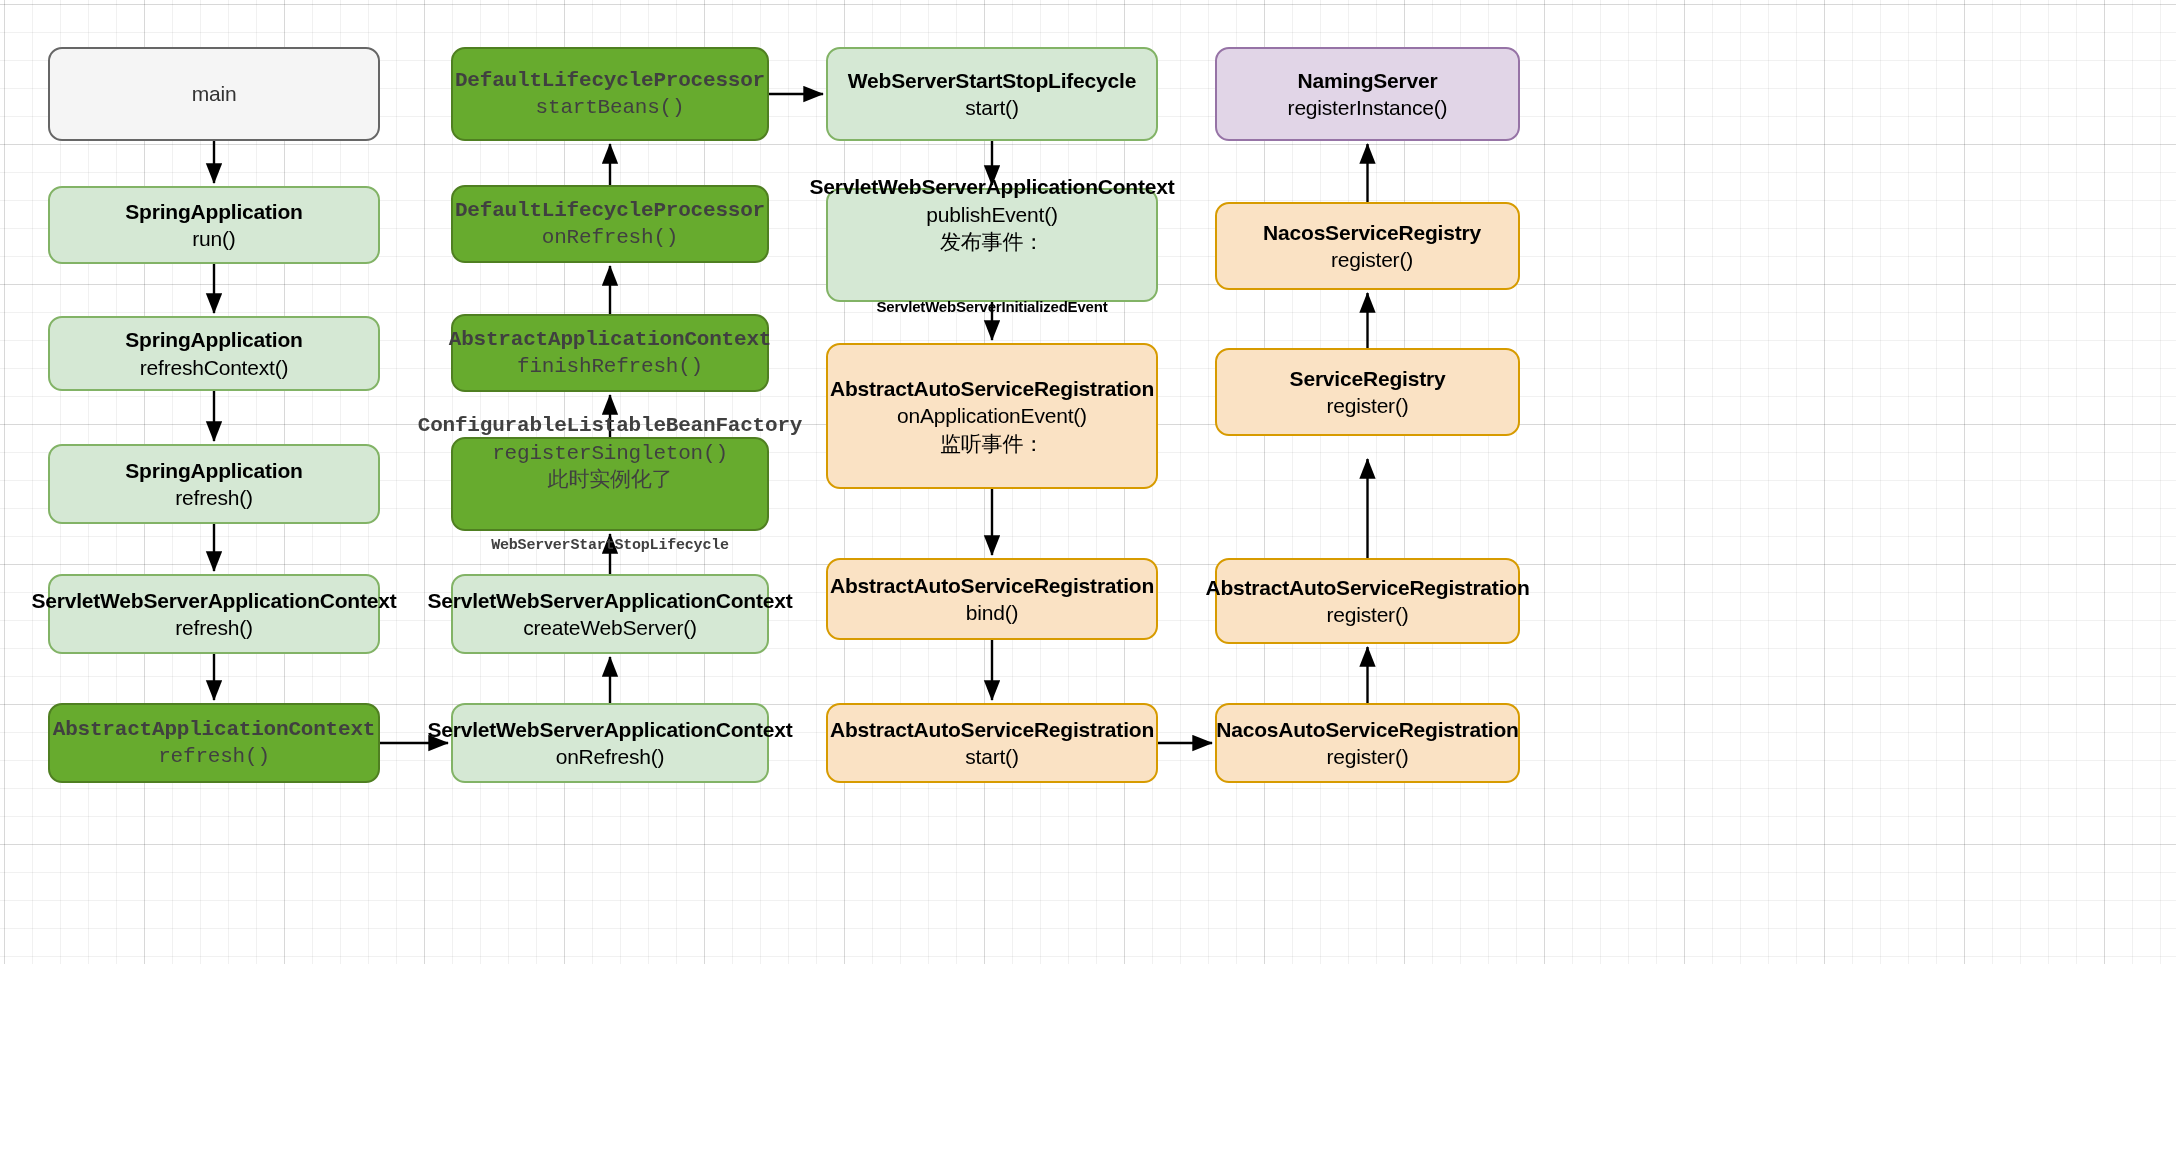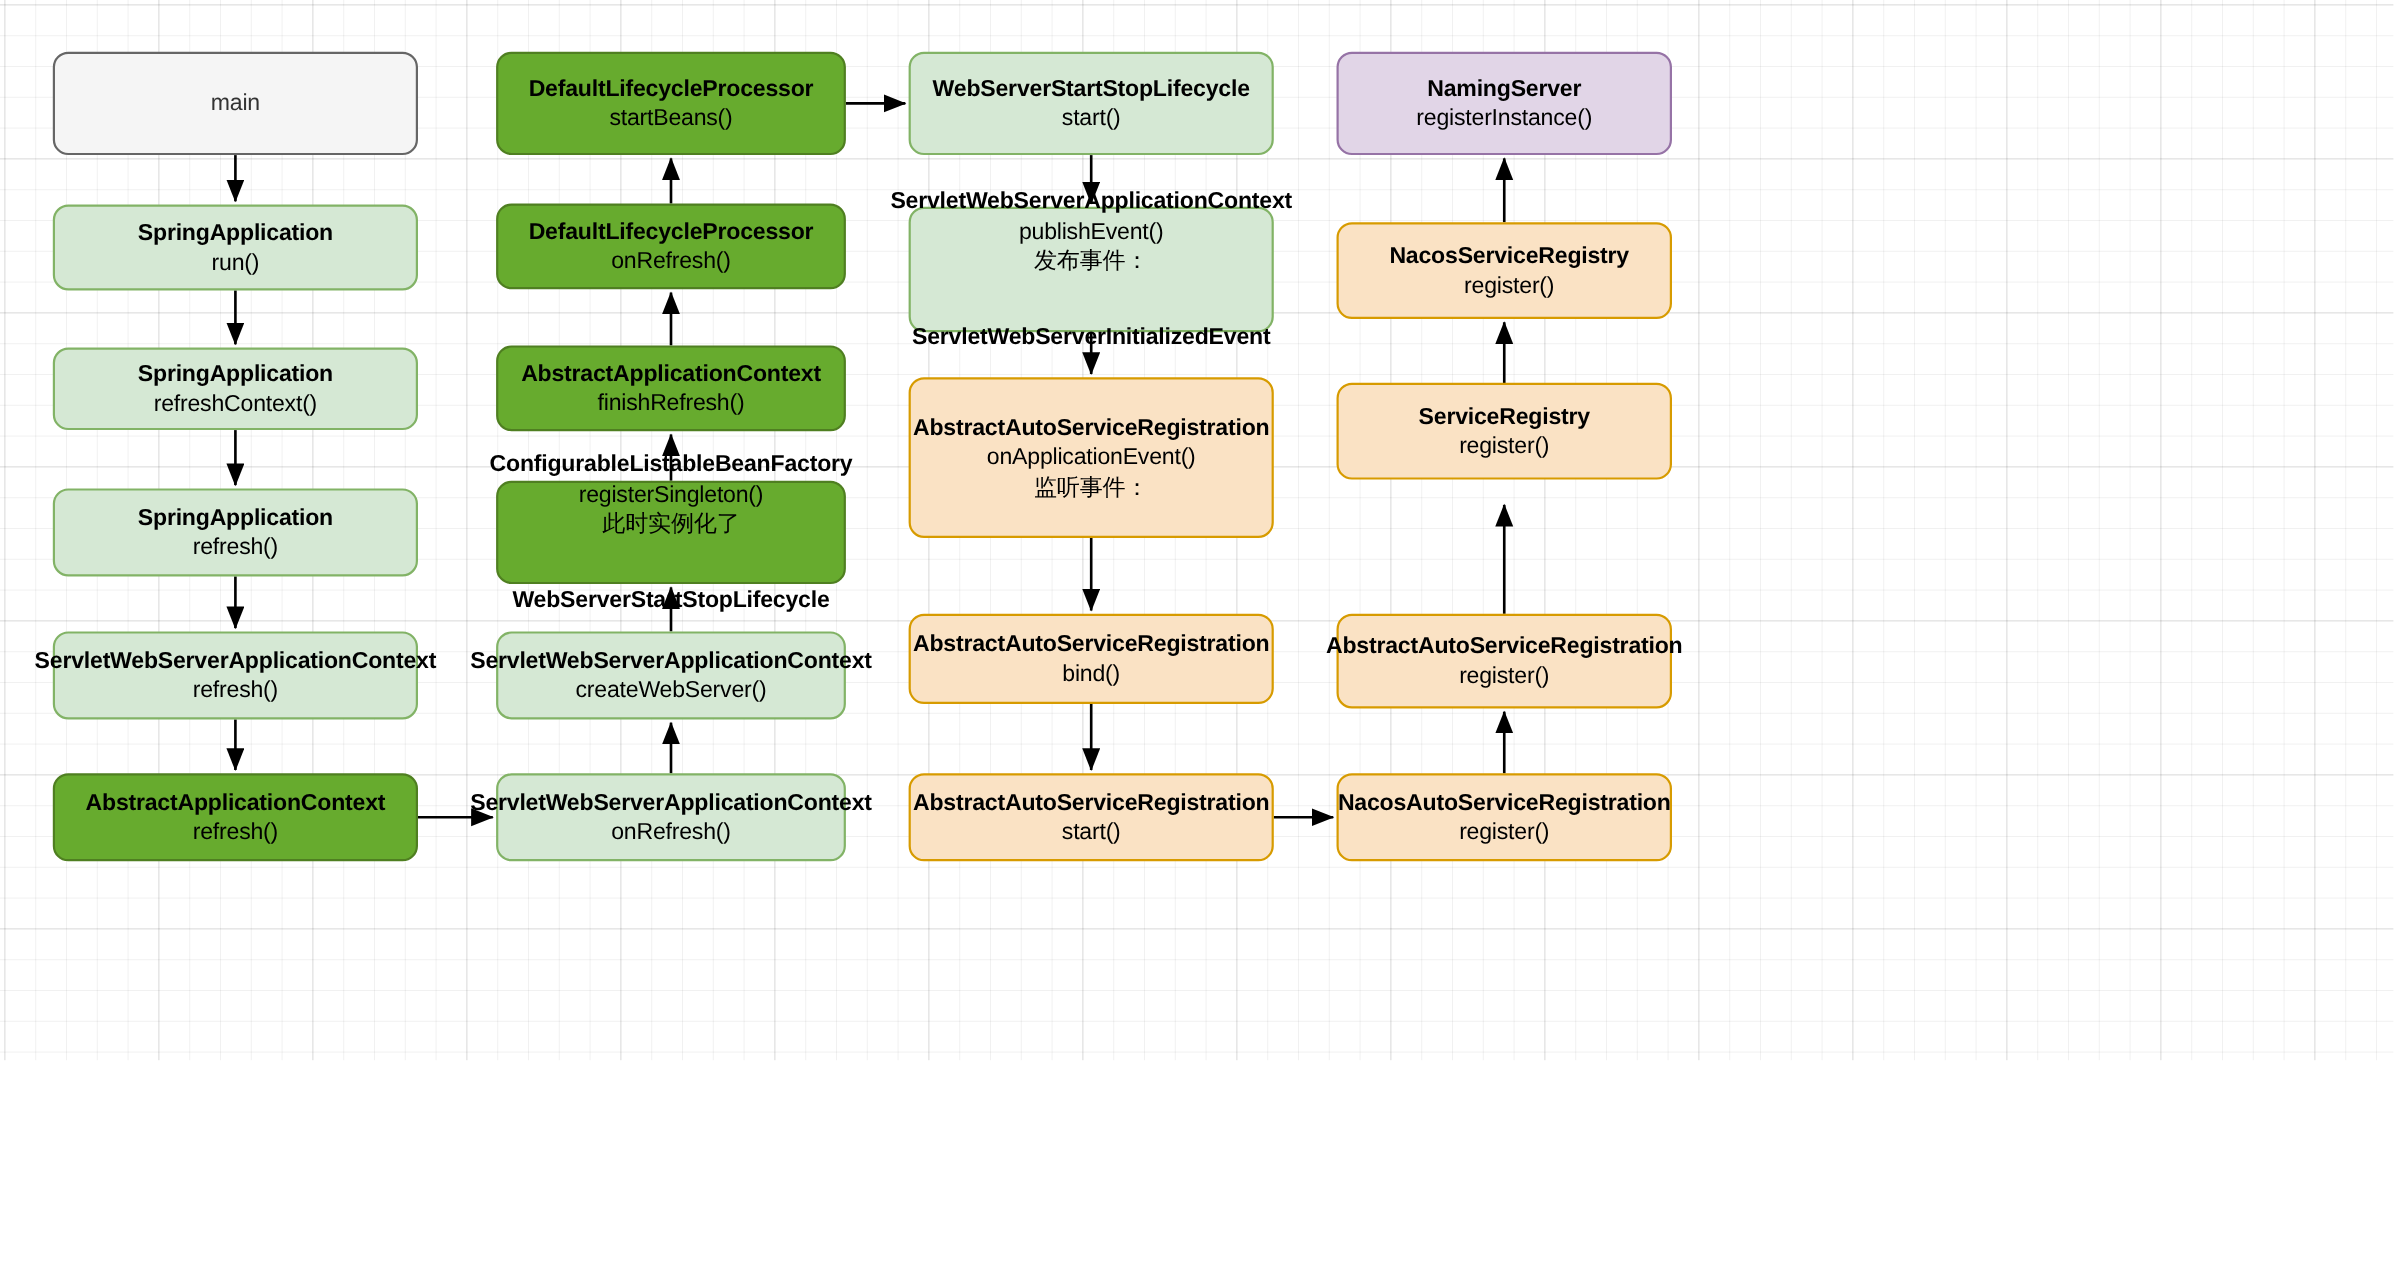--- a/index.html
+++ b/index.html
@@ -50,30 +50,30 @@
     font-size: 21px;
     letter-spacing: -0.2px;
   }
   .node .sub {
     font-weight: normal;
     font-size: 21px;
     letter-spacing: -0.2px;
   }
   .node .sub-b {
     font-weight: bold;
-    font-size: 21px;
+    font-size: 15px;
     letter-spacing: -0.2px;
     margin-top: 42px;
   }
 
   
   .s-gray   { background: #f5f5f5; border-color: #666666; color: #333333; }
   .s-gray .ttl { font-weight: normal; }
   .s-lgreen { background: #d5e8d4; border-color: #82b366; color: #000000; }
-  .s-dgreen { background: #67ab2e; border-color: #4f7f21; color: #000000; }
+  .s-dgreen { background: #67ab2e; border-color: #4f7f21; color: #404040; font-family: Liberation Mono, monospace; }
   .s-orange { background: #fae2c4; border-color: #d6a котор; }
   .s-orange { background: #fae2c4; border-color: #d79b00; color: #000000; }
   .s-purple { background: #e1d5e7; border-color: #9673a6; color: #000000; text-align: right; }
 </style>
 </head>
 <body>
 
 <div id="canvas">
   <svg id="edges" viewBox="0 0 2176 1160">
     <defs>

